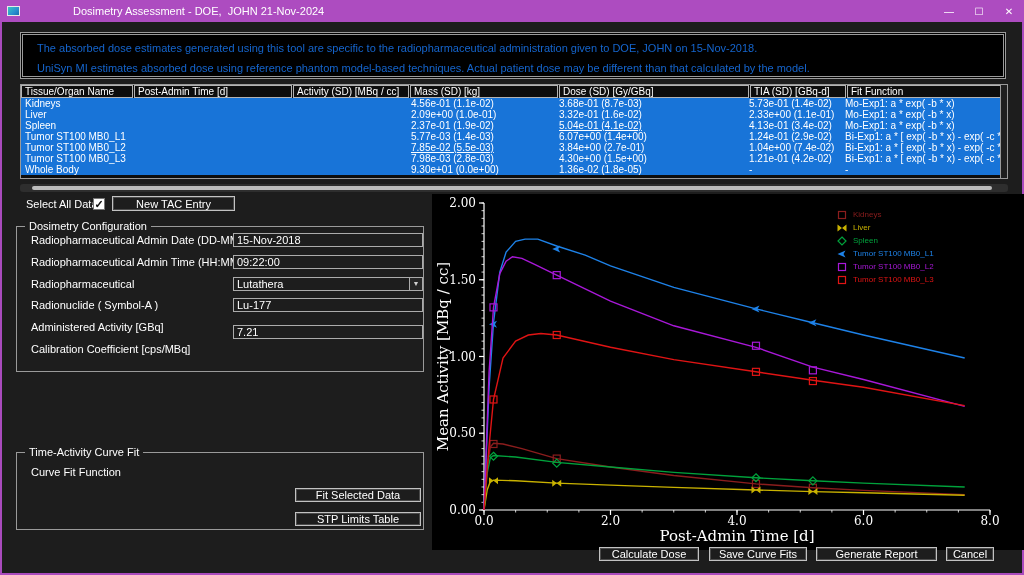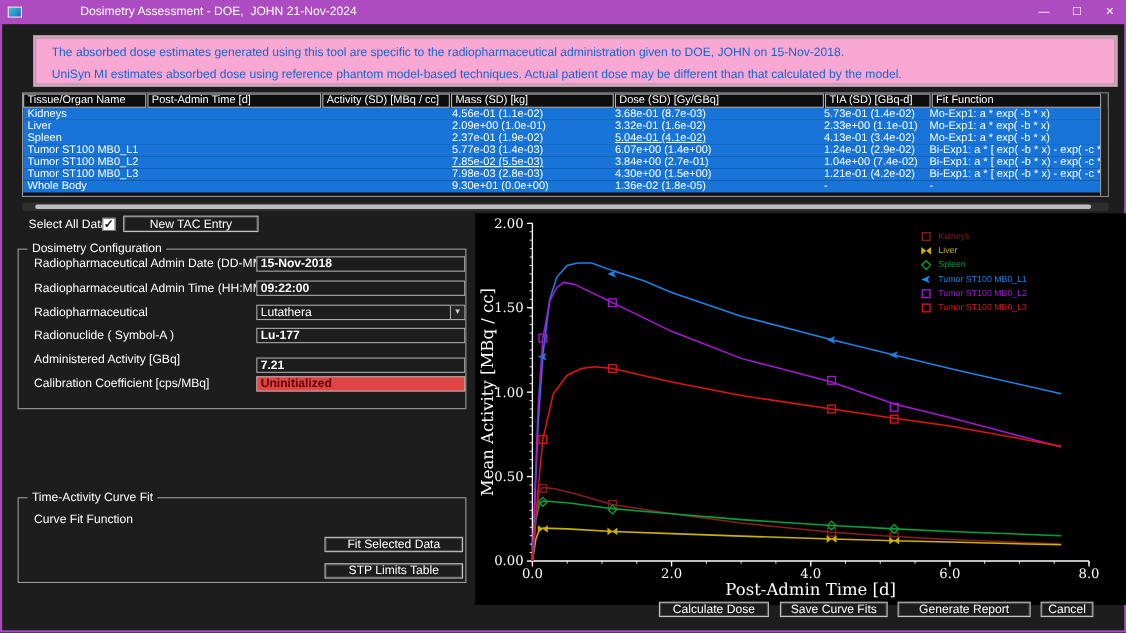--- a/index.html
+++ b/index.html
@@ -11,22 +11,22 @@
   #titlebar { position:absolute; left:-2px; top:-2px; width:1024px; height:22px;
               background:#ad4cc0; display:flex; align-items:center; }
   #app-icon { width:13px; height:10px; margin-left:7px;
               background:linear-gradient(135deg,#39c6c0 0%, #2a8fd0 60%, #1b6fb0 100%);
               border:1px solid #e8e8e8; }
   #title-text { color:#ffffff; font-size:11px; margin-left:7px; white-space:pre;padding-left:46px; }
   #win-buttons { margin-left:auto; display:flex; height:100%; }
   .win-btn { width:30px; height:100%; display:flex; align-items:center; justify-content:center;
              color:#ffffff; font-size:10px; }
   
-  #disclaimer { position:absolute; left:28px; top:30px; width:986px; height:47px;
-                border:3px double #9a9a9a; background:#f9a8d4;
+  #disclaimer { position:absolute; left:18px; top:30px; width:986px; height:47px;
+                border:3px double #9a9a9a; background:#000000;
                 color:#1565cd; font-size:11px; padding:5px 14px; }
   #disclaimer .line { margin-top:2px; margin-bottom:8px; white-space:nowrap; }
   
   #tablebox { position:absolute; left:18px; top:82px; width:988px; height:95px;
               border:1px solid #9a9a9a; background:#0d0d0d; }
   #thead { display:flex; height:13px; background:#0d0d0d; }
   .hcell { border:1px solid #b4b4b4; margin-right:1px; color:#ffffff; font-size:10px;
            line-height:11px; padding-left:3px; white-space:nowrap; overflow:hidden; flex:none; }
   #tbody { background:#0d0d0d; }
   .trow { display:flex; height:11px; background:#1874d8; }
@@ -44,21 +44,21 @@
               border:1px solid #777; color:#111; font-size:11px; line-height:11px;
               text-align:center; font-weight:bold; }
   .btn { position:absolute; background:#1d1d1d; border:1px solid #c2c2c2;
          box-shadow:inset 0 0 0 1px #4a4a4a; color:#ffffff; font-size:11px;
          display:flex; align-items:center; justify-content:center; white-space:nowrap; }
   .group { position:absolute; border:1px solid #9a9a9a; }
   .group-title { position:absolute; top:-7px; left:8px; background:#1d1d1d;
                  padding:0 4px; color:#ffffff; font-size:11px; white-space:nowrap; }
   .field-input { position:absolute; left:216px; width:190px; height:14px;
                  background:#1d1d1d; border:1px solid #ababab; color:#ffffff;
-                 font-size:11px; line-height:12px; padding-left:3px; white-space:nowrap;font-weight:bold; }
+                 font-size:11px; line-height:12px; padding-left:3px; white-space:nowrap; }
   .dropdown { position:absolute; left:216px; width:190px; height:14px;
               background:#1d1d1d; border:1px solid #ababab; color:#ffffff;
               font-size:11px; line-height:12px; padding-left:3px; white-space:nowrap; }
   .dd-arrow { position:absolute; right:0; top:0; width:13px; height:12px;
               border-left:1px solid #ababab; background:#262626; color:#d0d0d0;
               font-size:7px; text-align:center; line-height:12px; }
   .error-input { background:#e04545 !important; color:#600000 !important; }
   .sel-text { background:#2f73d8; color:#ffffff; padding:0 1px; }
   
   #chart { position:absolute; left:430px; top:192px; width:594px; height:356px; background:#000000; }
@@ -183,21 +183,20 @@
     <span class="label" style="left:14px; top:51px;">Radiopharmaceutical</span>
     <div class="dropdown" style="top:50px;">
       <span>Lutathera</span>
       <span class="dd-arrow">▼</span>
     </div>
     <span class="label" style="left:14px; top:72px;">Radionuclide ( Symbol-A )</span>
     <div class="field-input" style="top:71px;">Lu-177</div>
     <span class="label" style="left:14px; top:94px;">Administered Activity [GBq]</span>
     <div class="field-input" style="top:98px;">7.21</div>
     <span class="label" style="left:14px; top:116px;">Calibration Coefficient [cps/MBq]</span>
-    <div class="field-input error-input" style="top:115px;">Uninitialized</div>
   </div>
 
 
   <div class="group" style="left:14px; top:450px; width:408px; height:78px;">
     <span class="group-title">Time-Activity Curve Fit</span>
     <span class="label" style="left:14px; top:13px;">Curve Fit Function</span>
     <div class="btn" style="left:278px; top:35px; width:126px; height:14px;">Fit Selected Data</div>
     <div class="btn" style="left:278px; top:59px; width:126px; height:14px;">STP Limits Table</div>
   </div>
 

